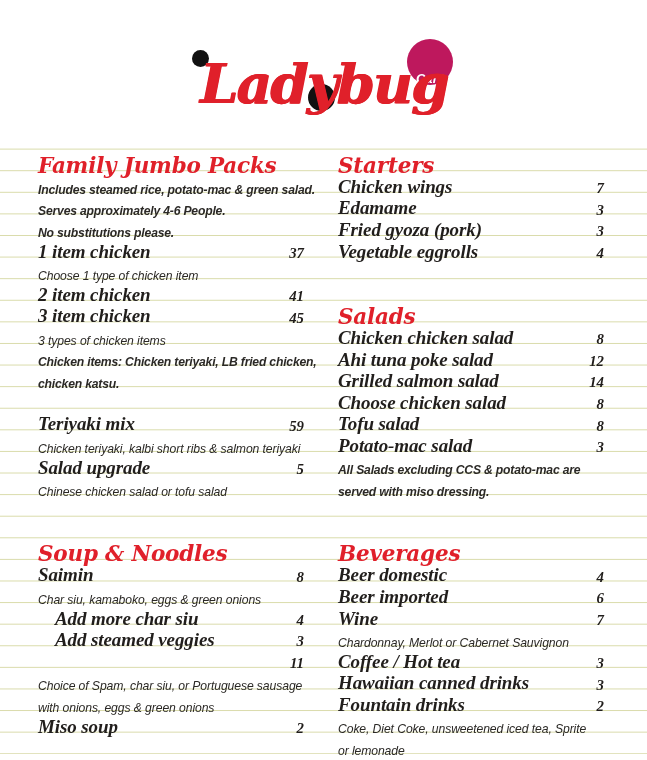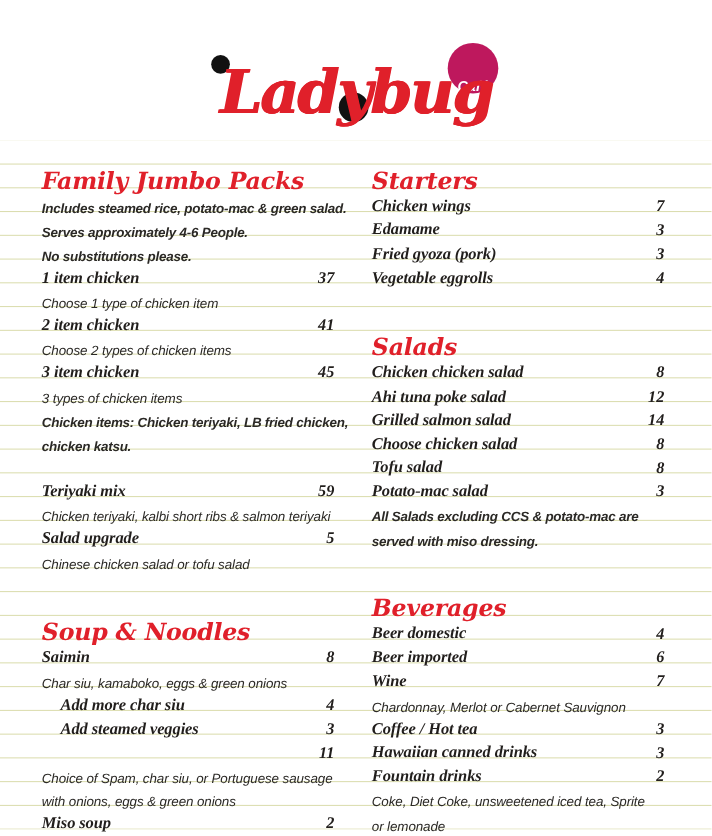--- a/index.html
+++ b/index.html
@@ -36,21 +36,21 @@
   .col-left{left:38px;}
   .col-right{left:338px;}
 
   .mrow{position:relative;height:var(--lh);}
   .mrow.header{height:calc(var(--lh)*2);}
 
   .title{position:absolute;left:0;bottom:-5px;line-height:1;white-space:nowrap;
          font-family:"DejaVu Serif",serif;font-weight:bold;font-size:21.5px;
          letter-spacing:-0.2px;color:var(--red);}
   .iname{position:absolute;left:0;bottom:-3px;line-height:1;white-space:nowrap;
-         font-family:"Liberation Serif",serif;font-weight:bold;font-size:15px;
+         font-family:"Liberation Serif",serif;font-weight:bold;font-size:19px;
          letter-spacing:-0.1px;color:var(--ink);text-align:center;}
   .indent .iname{left:17px;}
   .iprice{position:absolute;right:0;bottom:-3px;line-height:1;
           font-family:"Liberation Serif",serif;font-weight:bold;font-size:14.8px;color:var(--ink);}
   .inote{position:absolute;left:0;bottom:-3px;line-height:1;white-space:nowrap;
          font-family:"Liberation Sans",sans-serif;font-size:12.2px;
          letter-spacing:-0.1px;color:var(--ink2);}
   .note-bold .inote{font-weight:bold;letter-spacing:-0.2px;}
 </style>
 </head>
@@ -85,23 +85,20 @@
           <span class="iname">1 item chicken</span>
           <span class="iprice">37</span>
         </div>
         <div class="mrow note">
           <span class="inote">Choose 1 type of chicken item</span>
         </div>
         <div class="mrow item">
           <span class="iname">2 item chicken</span>
           <span class="iprice">41</span>
         </div>
-        <div class="mrow note">
-          <span class="inote">Choose 2 types of chicken items</span>
-        </div>
         <div class="mrow item">
           <span class="iname">3 item chicken</span>
           <span class="iprice">45</span>
         </div>
         <div class="mrow note">
           <span class="inote">3 types of chicken items</span>
         </div>
         <div class="mrow note-bold">
           <span class="inote">Chicken items: Chicken teriyaki, LB fried chicken,</span>
         </div>

